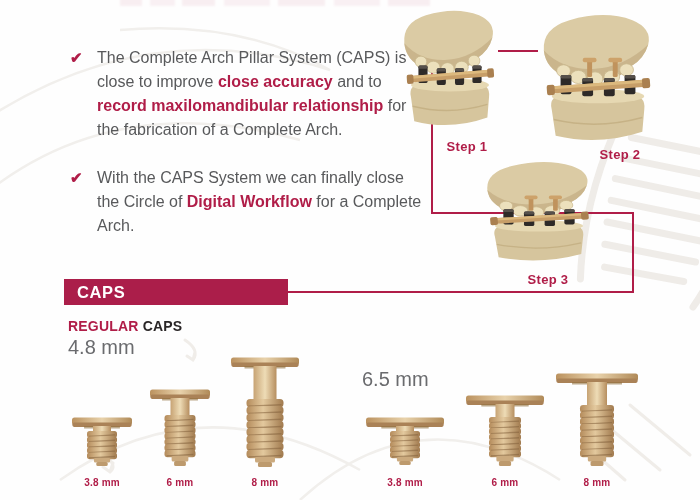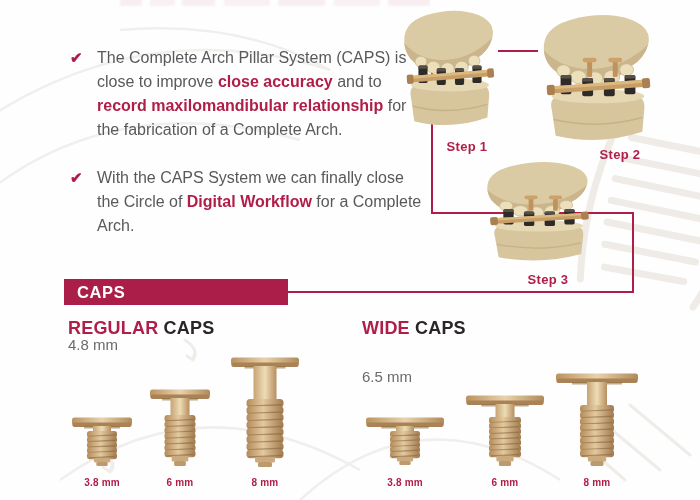--- a/index.html
+++ b/index.html
@@ -20,24 +20,24 @@
   .btext{margin:0;font-size:16px;line-height:24px;color:#58595b;}
   .btext .hl{color:var(--accent);font-weight:bold;}
   .rline{position:absolute;background:var(--accent);z-index:1;}
   .model-box{position:absolute;z-index:2;}
   .step-label{position:absolute;z-index:3;width:80px;text-align:center;
        font-size:13px;font-weight:bold;color:var(--accent);letter-spacing:.3px;}
   .banner{position:absolute;left:64px;top:279px;width:224px;height:26px;z-index:3;
        background:var(--banner);color:#fff;display:flex;align-items:center;
        padding-left:13px;box-sizing:border-box;font-size:16.5px;letter-spacing:.6px;}
   .banner b{margin-right:6px;}
-  .sec-head{position:absolute;z-index:2;font-size:18px;font-weight:bold;letter-spacing:.2px;}
+  .sec-head{position:absolute;z-index:2;font-size:14px;font-weight:bold;letter-spacing:.2px;}
   .sec-head .acc{color:var(--accent);}
   .sec-head .rest{color:#2a2627;}
-  .sec-dia{position:absolute;z-index:2;font-size:15px;color:#6a6b6e;}
+  .sec-dia{position:absolute;z-index:2;font-size:20px;color:#6a6b6e;}
   .screw{position:absolute;z-index:2;}
   .size-label{position:absolute;z-index:2;width:84px;text-align:center;
        font-size:10px;font-weight:bold;color:var(--accent);letter-spacing:.2px;}
   .defs-holder{position:absolute;width:0;height:0;overflow:hidden;}
 </style>
 </head>
 <body>
 
 <div class="page">
 
@@ -202,23 +202,20 @@
 
   <div class="banner">
     <b>CAPS</b>
   </div>
 
   <div class="sec-head" style="left:68px;top:318px;">
     <span class="acc">REGULAR</span><span class="rest"> CAPS</span>
   </div>
   <div class="sec-dia" style="left:68px;top:336px;">4.8 mm</div>
 
-  <div class="sec-head" style="left:362px;top:318px;">
-    <span class="acc">WIDE</span><span class="rest"> CAPS</span>
-  </div>
   <div class="sec-dia" style="left:362px;top:336px;margin-top:32px;">6.5 mm</div>
 
   <div class="screw" id="screw-0" style="left: 71px; top: 417px;"><svg width="62" height="49" viewBox="0 0 62 49">
         <rect x="1" y="0.5" width="60" height="7.5" rx="2.5" fill="url(#gFlange)"></rect>
         <rect x="1.5" y="5.5" width="59" height="4.5" rx="1.8" fill="#aa8257"></rect>
         <rect x="13.079999999999998" y="9" width="35.84" height="2.5" fill="#93713f" opacity="0.6"></rect>
         <rect x="22" y="9" width="18" height="7" fill="url(#gNeck)"></rect>
         <rect x="16" y="14.0" width="30" height="6.6" rx="2.7" fill="url(#gBody)"></rect>
         <line x1="18" y1="19.4" x2="44" y2="17.9" stroke="#84623d" stroke-width="1.4" opacity="0.55"></line>
         <rect x="16" y="19.4" width="30" height="6.6" rx="2.7" fill="url(#gBody)"></rect>

